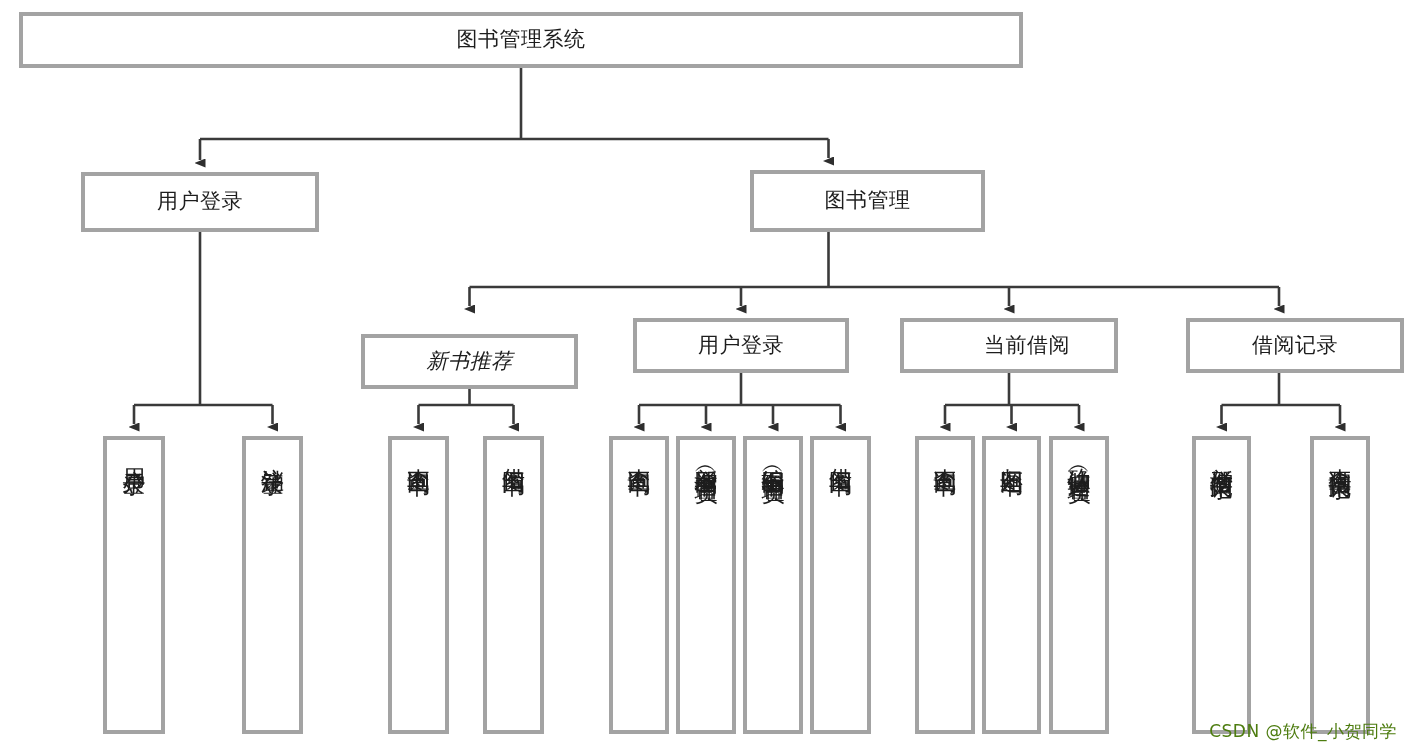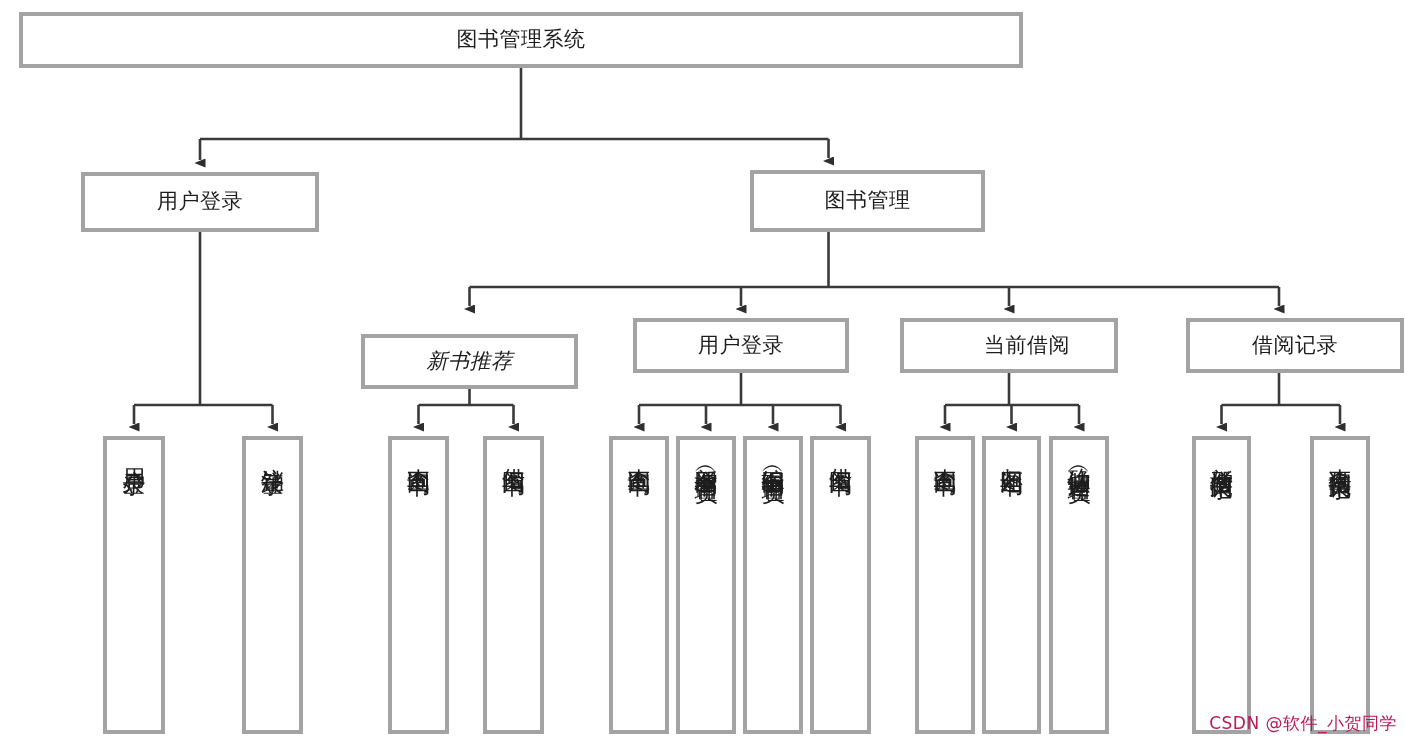--- a/index.html
+++ b/index.html
@@ -52,23 +52,23 @@
   .node.vert .node-label {
     writing-mode: vertical-rl;
     text-orientation: upright;
     font-size: 23px;
     letter-spacing: 2px;
     line-height: 1;
   }
   .watermark {
     position: absolute;
     right: 8px;
-    bottom: 12px;
+    bottom: 4px;
     font-size: 17px;
-    color: #be185d;
+    color: #4d7c0f;
     letter-spacing: 0.5px;
     white-space: nowrap;
   }
 </style>
 </head>
 <body>
 
 <div id="canvas">
 
   <svg id="edges" viewBox="0 0 1405 747">

